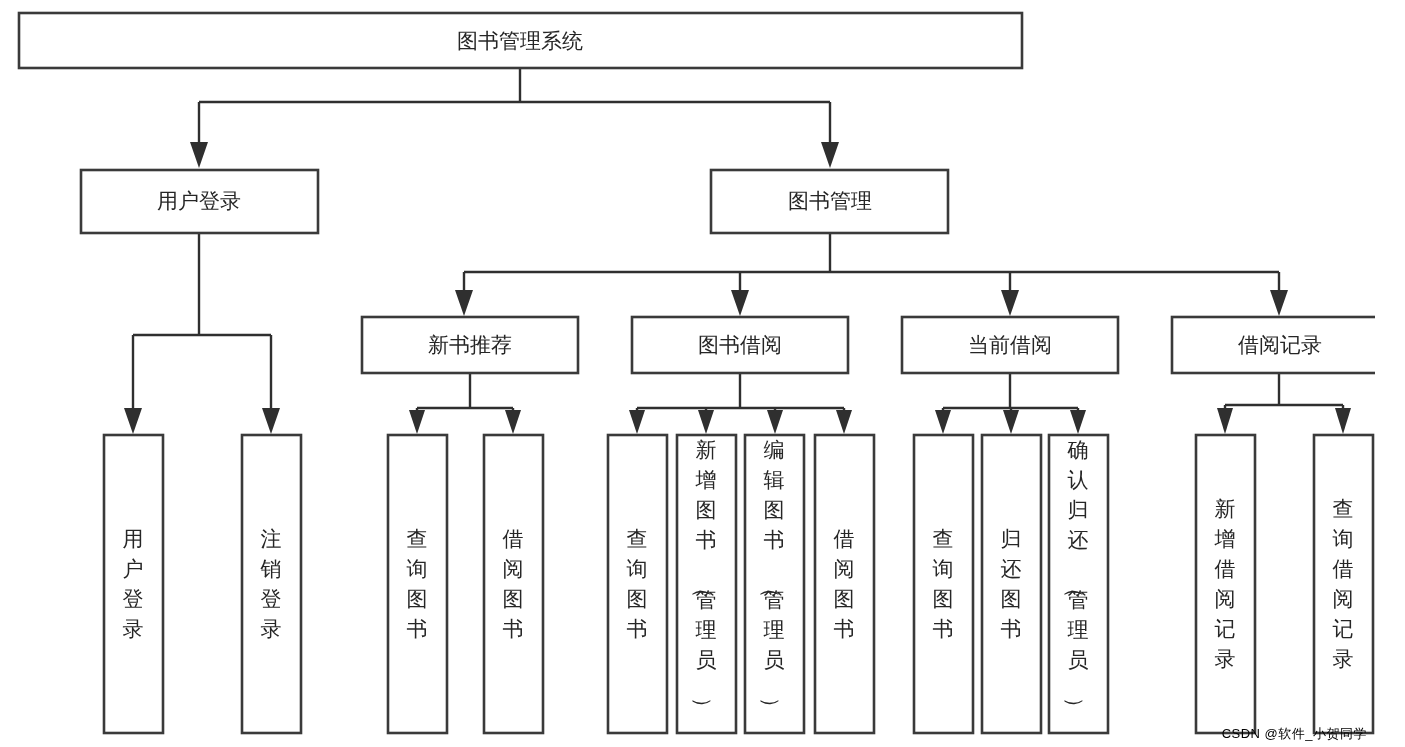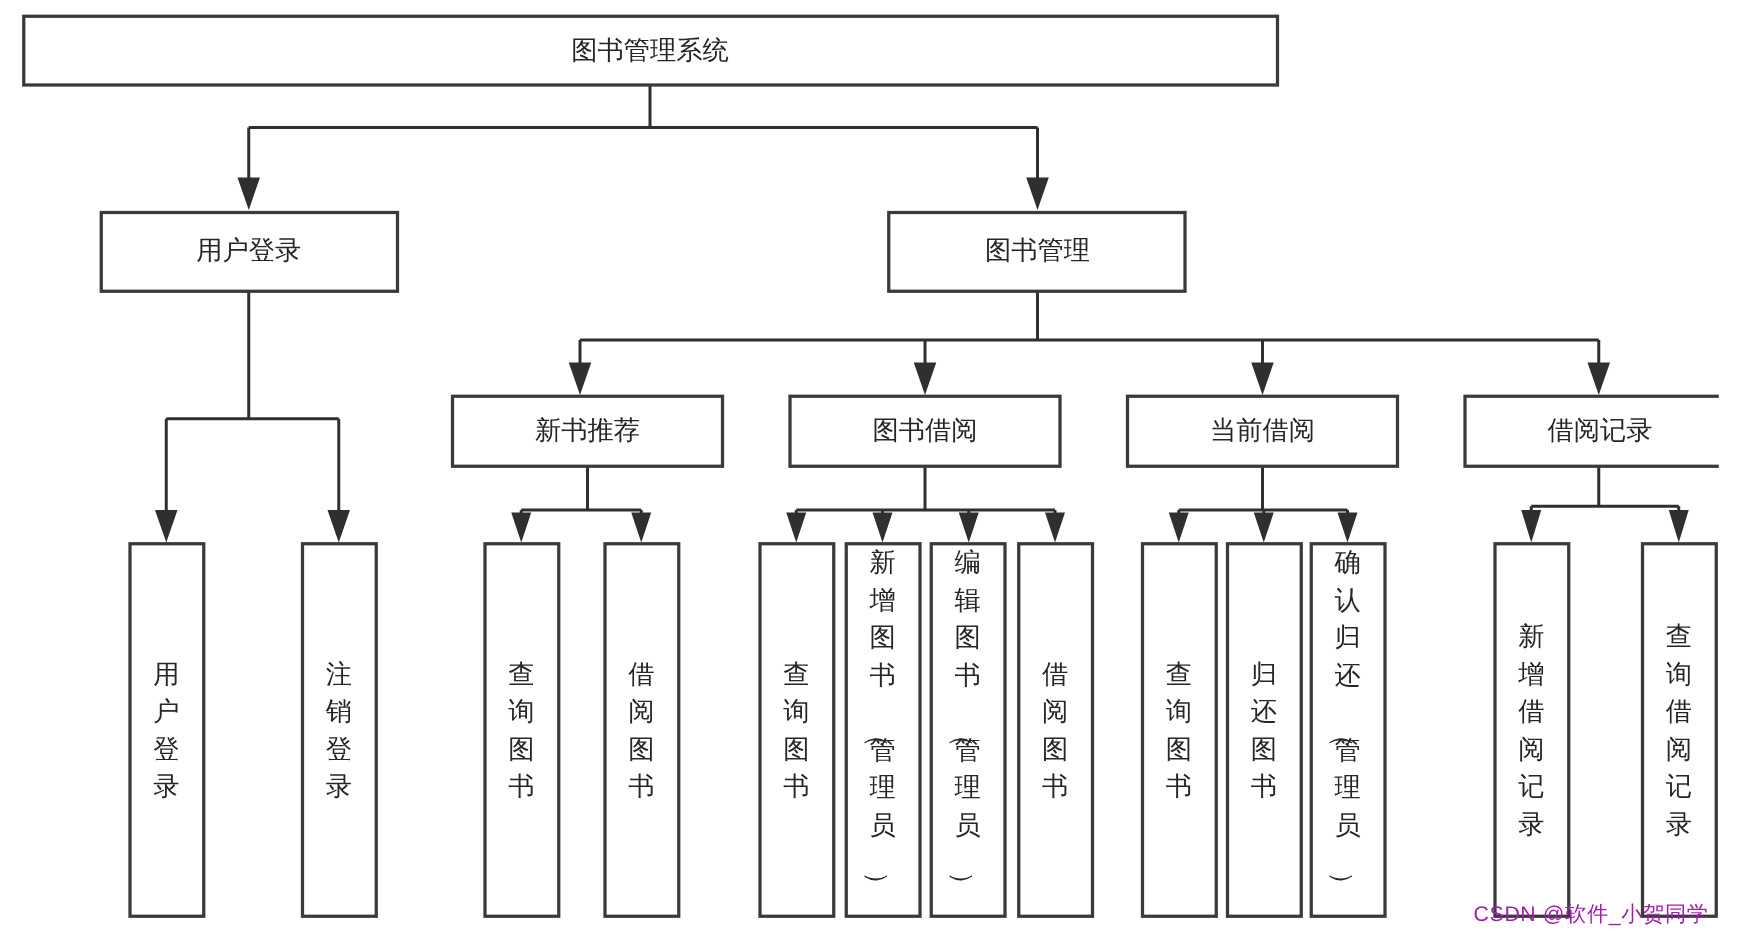--- a/index.html
+++ b/index.html
@@ -53,22 +53,22 @@
   }
   .arrow-head {
     fill: #2f2f2f;
     stroke: none;
   }
   .watermark {
     position: absolute;
     right: 8px;
     bottom: 4px;
     font-family: "Liberation Sans", "DejaVu Sans", sans-serif;
-    font-size: 17px;
-    color: #a21caf;
+    font-size: 13px;
+    color: #000000;
     letter-spacing: 0.5px;
     user-select: none;
     pointer-events: none;
     white-space: nowrap;
   }
 </style>
 </head>
 <body>
 
 <div id="diagram-root">

